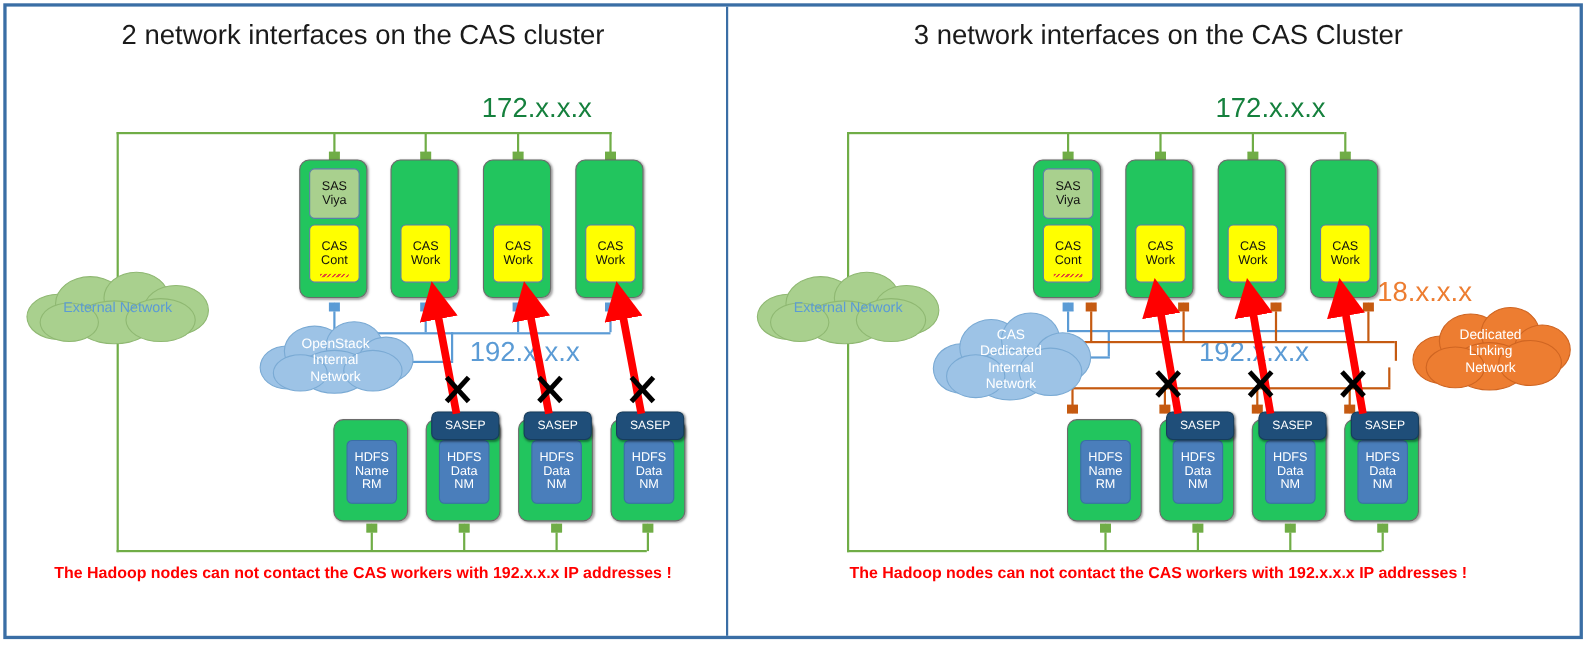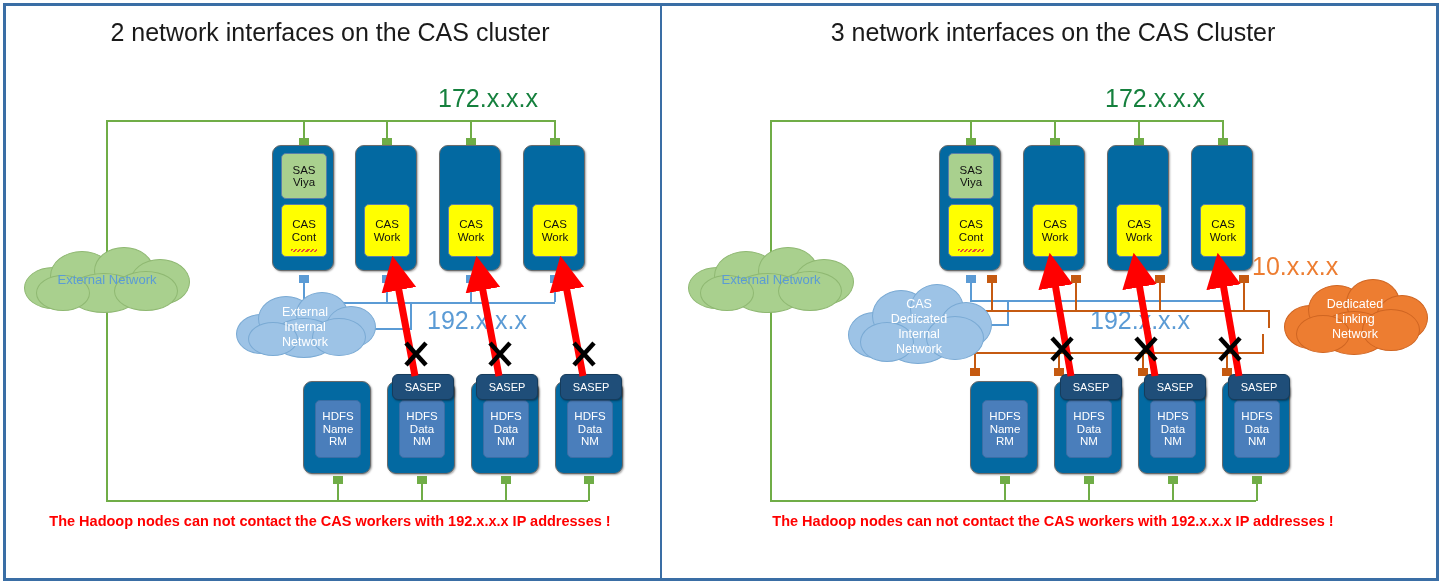--- a/index.html
+++ b/index.html
@@ -10,21 +10,21 @@
   .frame{position:absolute;left:3px;top:3px;width:1436px;height:578px;border:3px solid #3a6ea5;box-sizing:border-box;}
   .divider{position:absolute;left:660px;top:6px;width:2px;height:572px;background:#3a6ea5;}
 
   .panel{position:absolute;top:0;height:587px;}
   .panel.left{left:0;width:660px;}
   .panel.right{left:662px;width:782px;}
 
   .title{position:absolute;top:18px;width:100%;text-align:center;font-size:25px;color:#1a1a1a;font-family:"Liberation Sans",sans-serif;font-weight:400;letter-spacing:0px;}
 
   
-  .node{position:absolute;background:#0369a1;border:1.5px solid #6b6b6b;border-radius:9px;box-sizing:border-box;
+  .node{position:absolute;background:#22c55e;border:1.5px solid #6b6b6b;border-radius:9px;box-sizing:border-box;
         box-shadow:1px 1px 2px rgba(0,0,0,.35);padding-left:33px;}
   .chip{position:absolute;border:1px solid #5a7fa8;border-radius:5px;box-sizing:border-box;
         display:flex;flex-direction:column;align-items:center;justify-content:center;
         font-size:11.5px;line-height:12.5px;color:#111;text-align:center;}
   .chip.viya{background:#a9d08e;}
   .chip.cas{background:#ffff00;}
   .chip.hdfs{background:#4a7ebb;color:#fff;border-color:#3a6ea5;}
   .chip span{display:block;}
   .squiggle{position:absolute;bottom:4px;left:50%;transform:translateX(-50%);width:26px;height:3px;
     background:repeating-linear-gradient(135deg,#e03a3a 0 1.5px,transparent 1.5px 3px);opacity:.9;}
@@ -157,21 +157,21 @@
     <div class="cloud blue" style="left:234px;top:288px;width:142px;height:78px;">
       <div class="puffs">
         <i style="left:2px;top:26px;width:48px;height:38px;background:#9dc3e6;border:1px solid #7aaad4;"></i>
         <i style="left:24px;top:8px;width:54px;height:44px;background:#9dc3e6;border:1px solid #7aaad4;"></i>
         <i style="left:62px;top:4px;width:50px;height:42px;background:#9dc3e6;border:1px solid #7aaad4;"></i>
         <i style="left:92px;top:18px;width:48px;height:40px;background:#9dc3e6;border:1px solid #7aaad4;"></i>
         <i style="left:38px;top:30px;width:62px;height:38px;background:#9dc3e6;border:1px solid #7aaad4;"></i>
         <i style="left:78px;top:30px;width:52px;height:36px;background:#9dc3e6;border:1px solid #7aaad4;"></i>
         <i style="left:14px;top:34px;width:48px;height:32px;background:#9dc3e6;border:1px solid #7aaad4;"></i>
       </div>
-      <div class="lbl">External</div>
+      <div class="lbl">OpenStack</div>
       <div class="lbl">Internal</div>
       <div class="lbl">Network</div>
     </div>
 
     <div class="sasep" style="left:392px;top:374px;width:60px;height:24px;">SASEP</div>
     <div class="sasep" style="left:476px;top:374px;width:60px;height:24px;">SASEP</div>
     <div class="sasep" style="left:560px;top:374px;width:60px;height:24px;">SASEP</div>
 
     <div class="node" style="left:303px;top:381px;width:68px;height:93px;">
       <div class="chip hdfs" style="left:11px;top:18px;width:46px;height:58px;">
@@ -234,21 +234,21 @@
       </g>
     </svg>
 
     <div class="footnote" style="top:513px;">The Hadoop nodes can not contact the CAS workers with 192.x.x.x IP addresses !</div>
   </div>
 
   <div class="panel right">
     <div class="title">3 network interfaces on the CAS Cluster</div>
 
     <div class="netlabel green" style="left:443px;top:84px;">172.x.x.x</div>
-    <div class="netlabel orange" style="left:590px;top:252px;">10.x.x.x</div>
+    <div class="netlabel orange" style="left:590px;top:252px;">18.x.x.x</div>
     <div class="netlabel blue" style="left:428px;top:306px;">192.x.x.x</div>
 
     <div class="ln h g" style="left:108px;top:120px;width:452px;"></div>
     <div class="ln v g" style="left:108px;top:120px;height:146px;"></div>
     <div class="ln v g" style="left:308px;top:120px;height:22px;"></div>
     <div class="arw down g" style="left:304px;top:138px;"></div>
     <div class="ln v g" style="left:392px;top:120px;height:22px;"></div>
     <div class="arw down g" style="left:388px;top:138px;"></div>
     <div class="ln v g" style="left:476px;top:120px;height:22px;"></div>
     <div class="arw down g" style="left:472px;top:138px;"></div>

